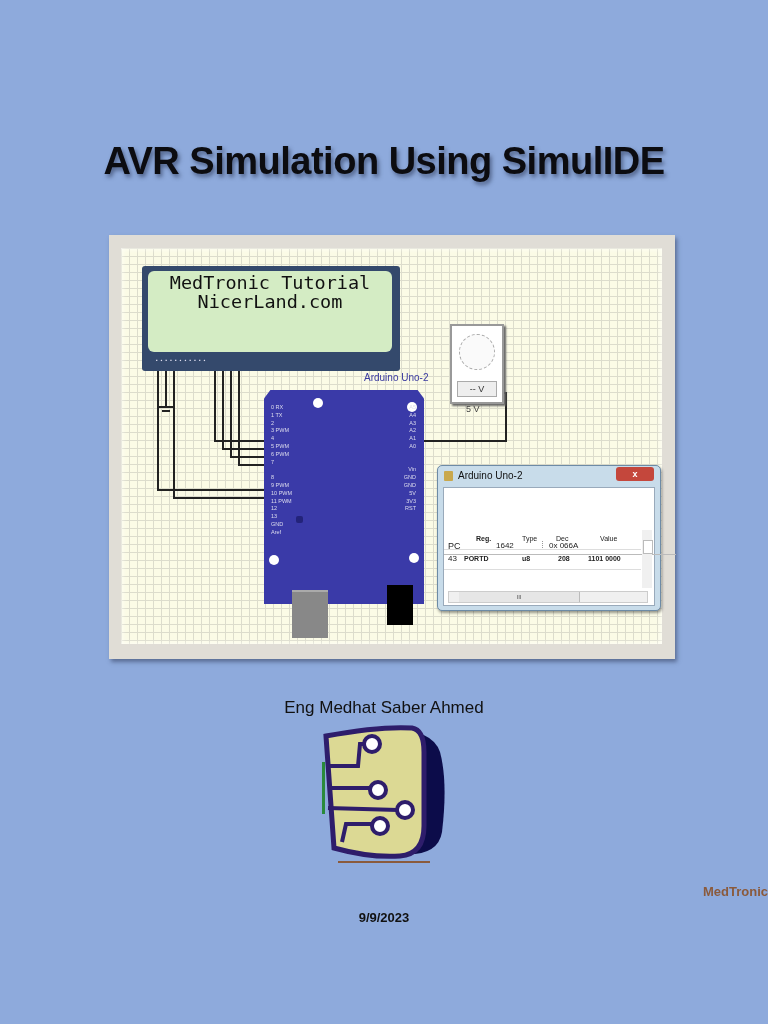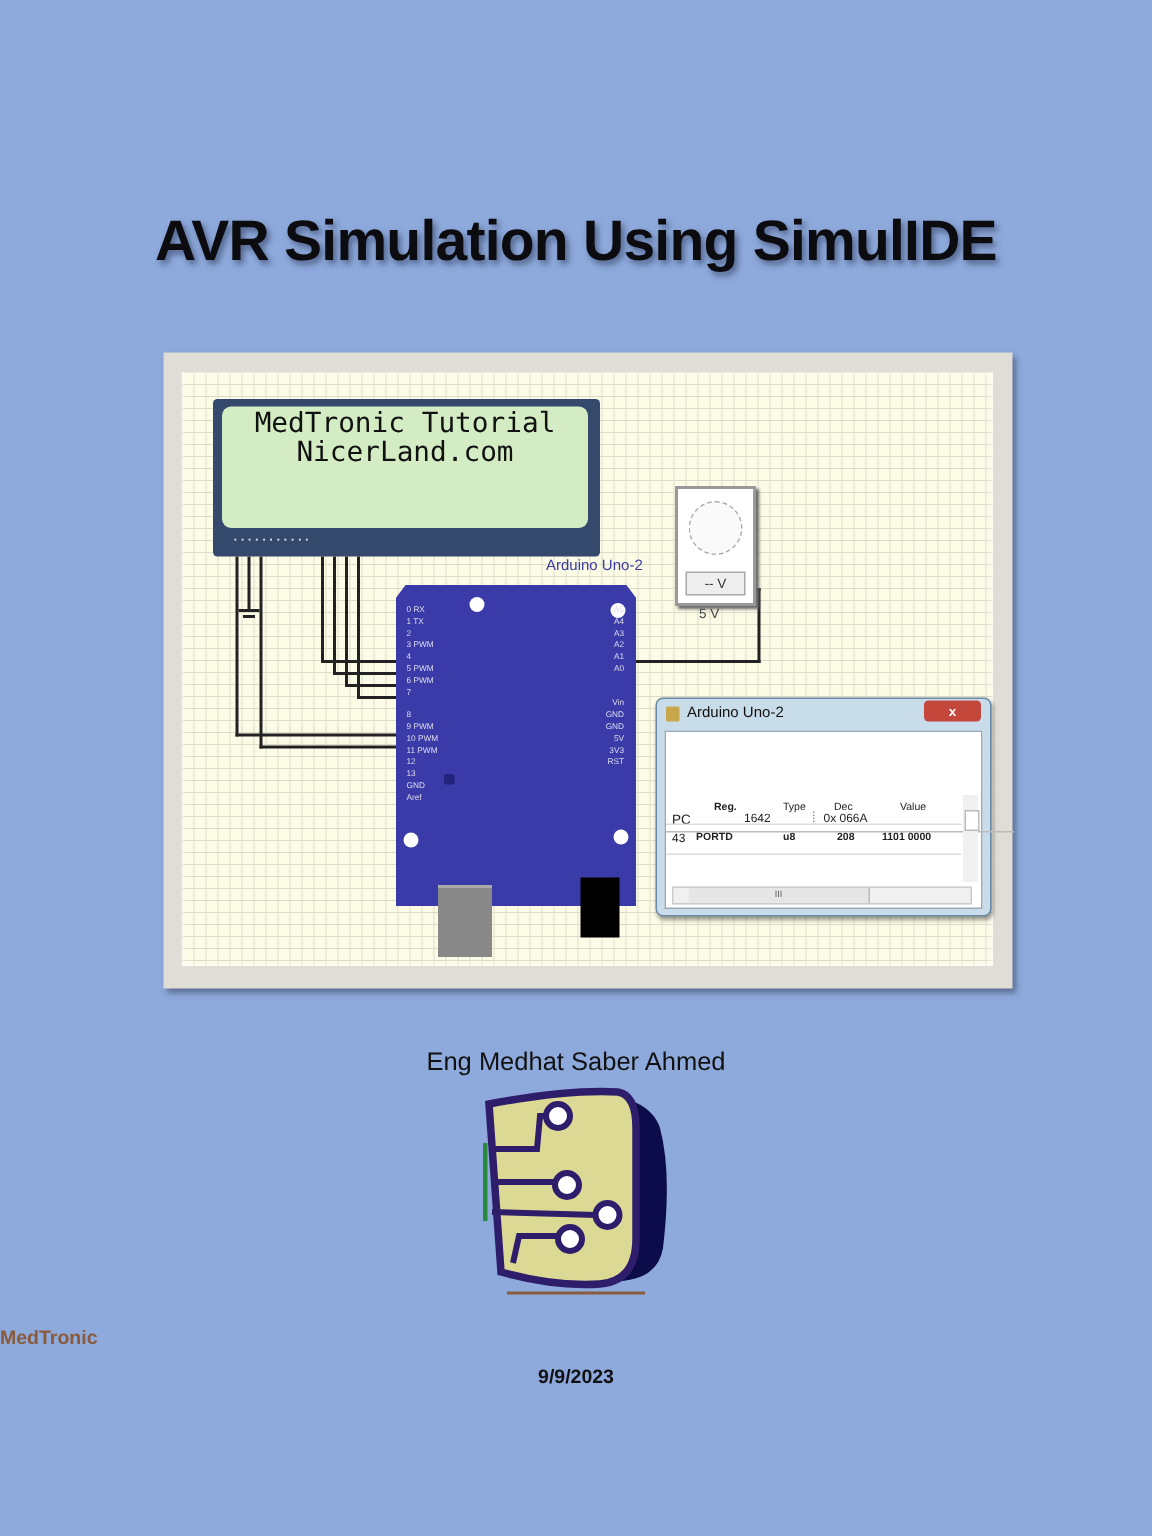--- a/index.html
+++ b/index.html
@@ -31,21 +31,21 @@
     .row-pc { position:absolute; left:0; top:4px; width:232px; height:17px; border-bottom:1px solid #bbb;margin-top:45px; }
     .row-status { position:absolute; left:0; top:23px; width:210px; height:17px; }
     .flag { position:absolute; top:0; height:17px; width:19px; background:#6de4f6; font-size:7px; font-weight:bold; text-align:center; line-height:20px; }
     .tbl { position:absolute; left:0; top:42px; width:197px; font-size:7px; }
     .tbl-row { position:relative; height:19px; border-bottom:1px solid #ddd; }
     .cell { position:absolute; top:5px; }
     .vscroll { position:absolute; right:2px; top:42px; width:10px; height:58px; background:#f0f0f0; }
     .hscroll { position:absolute; left:4px; bottom:2px; width:198px; height:10px; background:#f0f0f0; border:1px solid #ccc; }
     .author { position:absolute; left:0; top:698px; width:768px; text-align:center; font-size:17px; color:#111; }
     .logo { position:absolute; left:320px; top:722px; }
-    .brand { position:absolute; left:0; top:884px; width:768px; text-align:left; font-size:13px; font-weight:bold; color:#8a5a3c; }
+    .brand { position:absolute; left:0; top:884px; width:768px; text-align:right; font-size:13px; font-weight:bold; color:#8a5a3c; }
     .date { position:absolute; left:0; top:910px; width:768px; text-align:center; font-size:13px; font-weight:bold; color:#111; }
   </style>
 </head>
 <body>
 
 <div class="title">AVR Simulation Using SimulIDE</div>
 
 <div class="frame">
   <div class="canvas">
 

